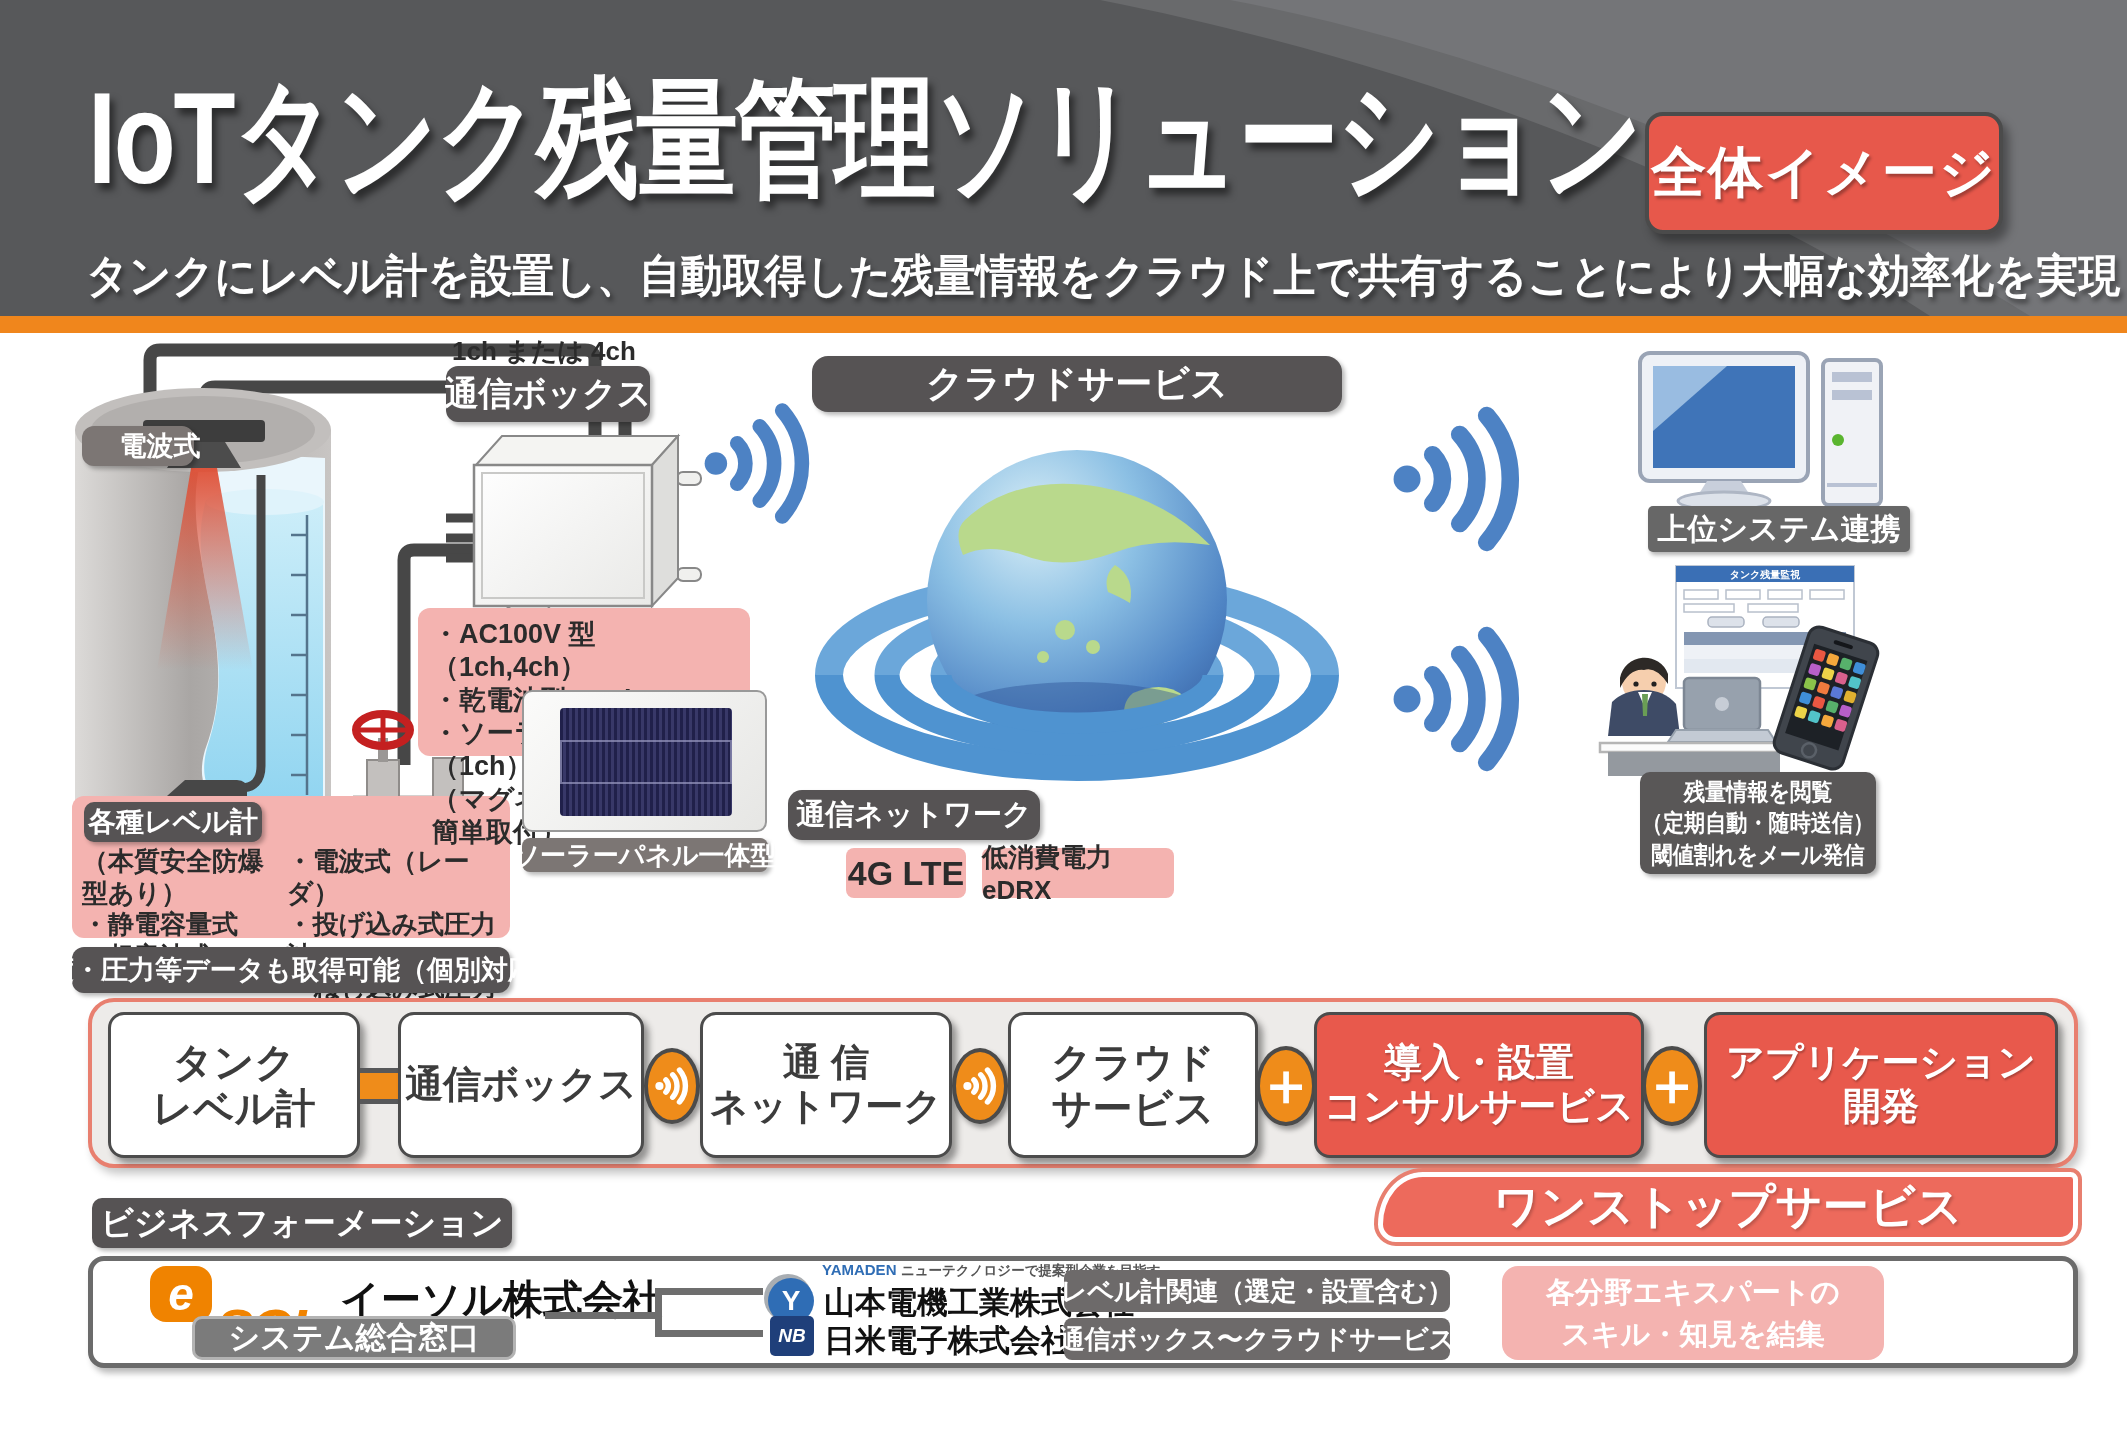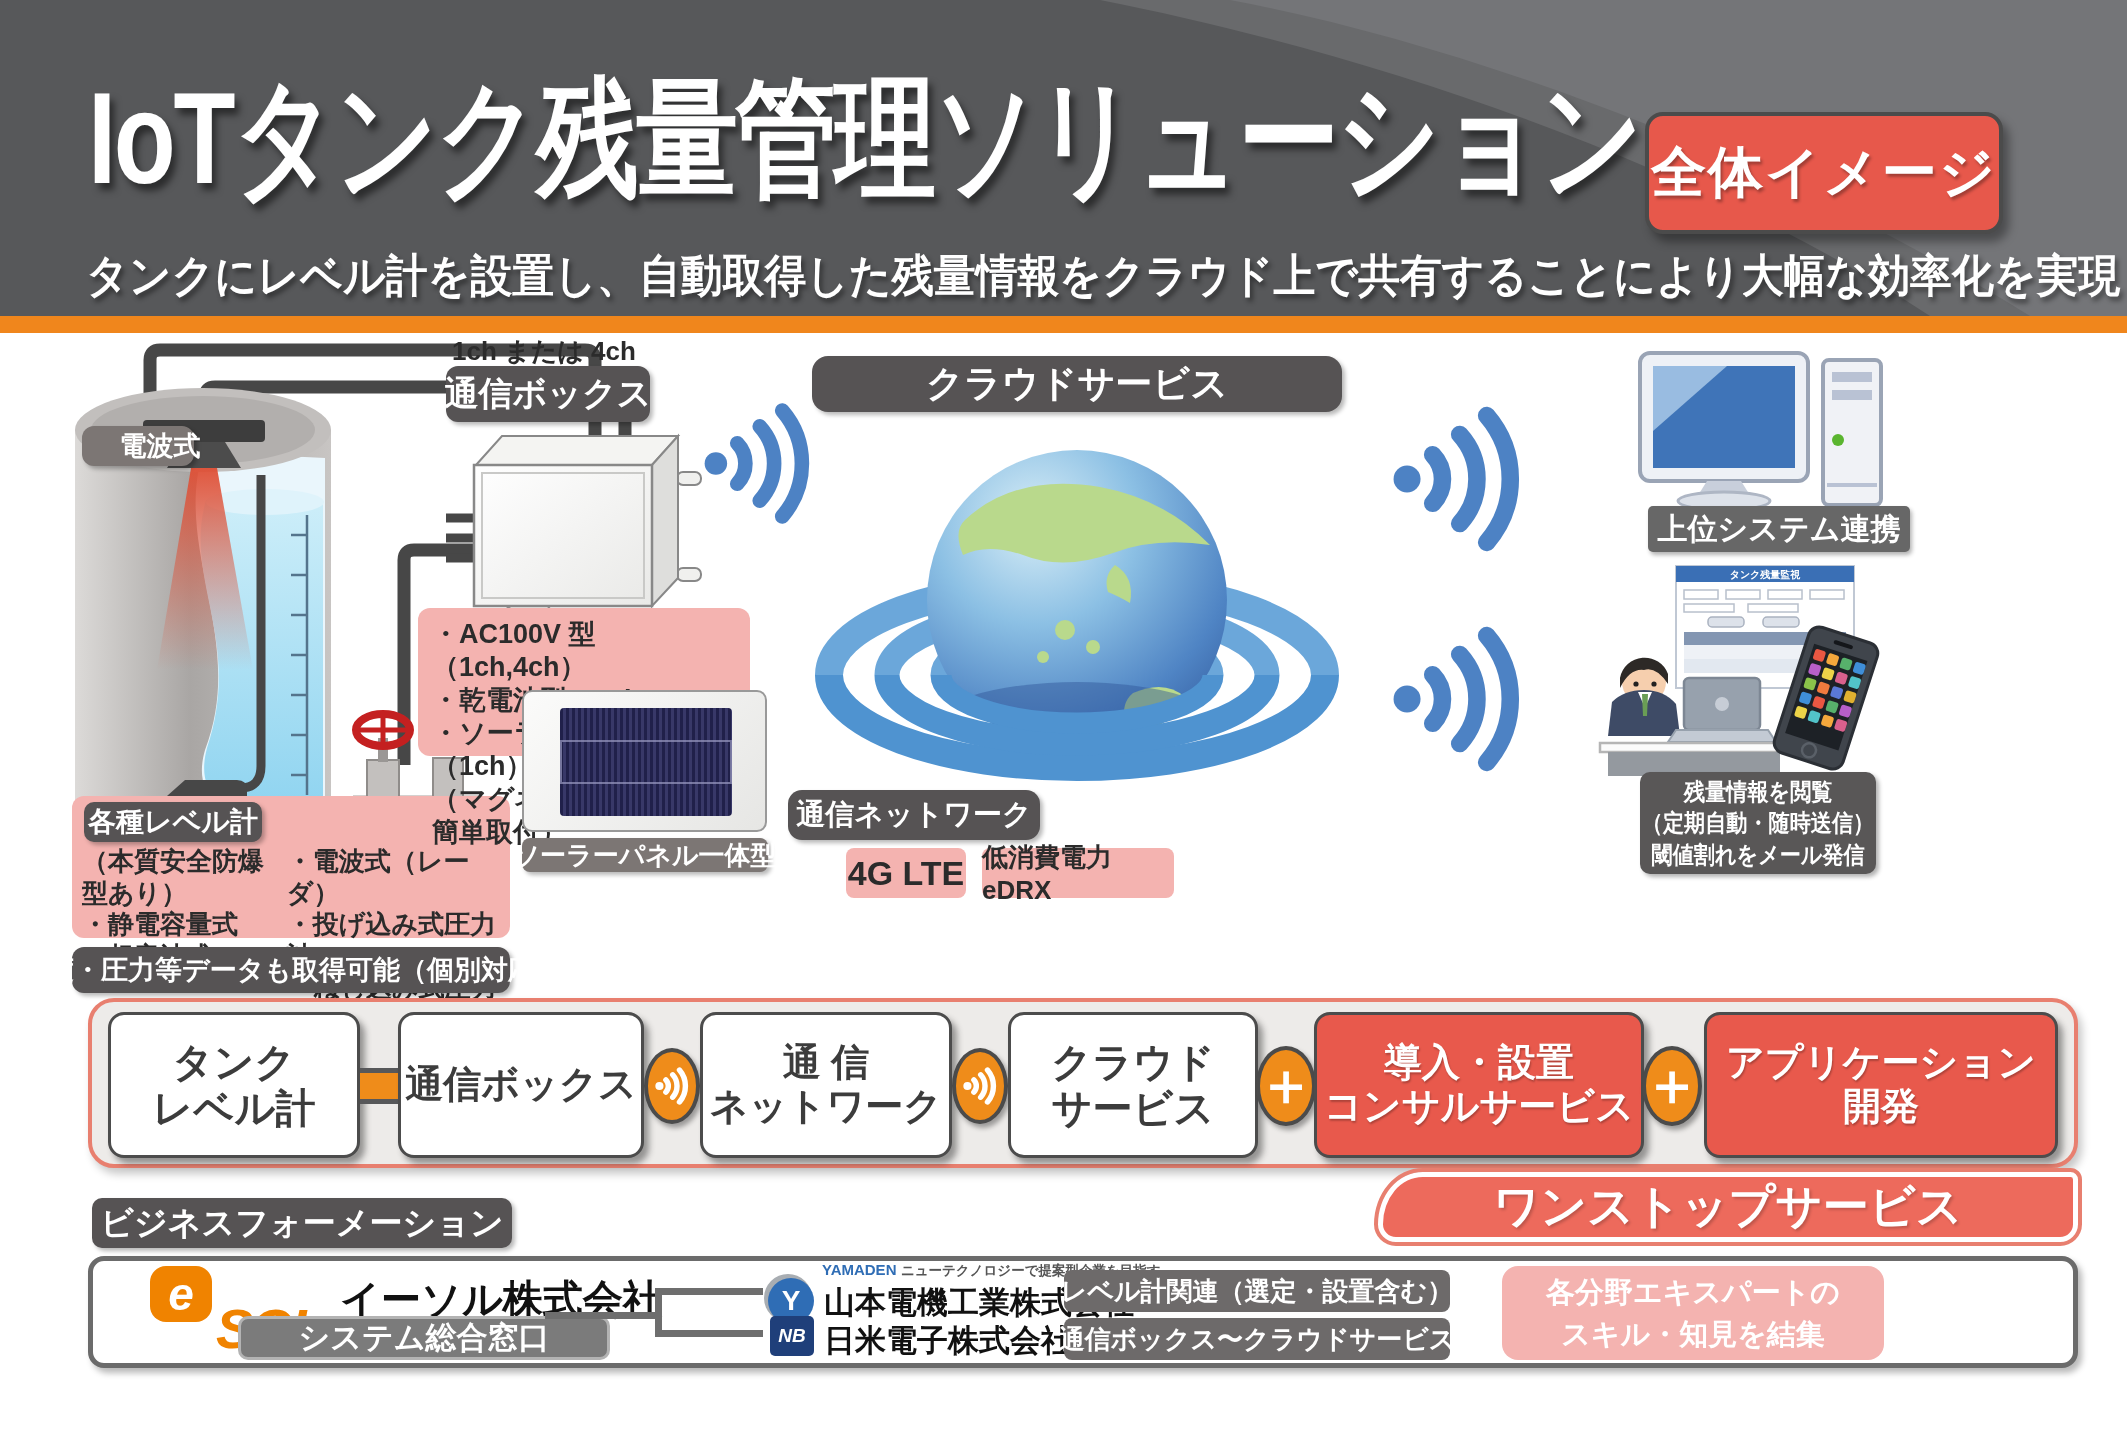--- a/index.html
+++ b/index.html
@@ -410,22 +410,22 @@
 
   <div class="abs onestop">ワンストップサービス</div>
 
   <div class="abs badge b-dark" style="left:92px; top:1198px; width:420px; height:50px; font-size:33px; border-radius:10px;">ビジネスフォーメーション</div>
 
   <div class="abs biz-box"></div>
 
   <div class="abs esol-e">e</div>
   <div class="abs esol-sol">SOL</div>
   <div class="abs" style="left:340px; top:1272px; font-size:40px; font-weight:900; color:#111; white-space:nowrap;">イーソル株式会社</div>
-  <div class="abs badge" style="left:192px; top:1316px; width:372px; height:44px; font-size:31px;
-       background:#7b7b7b; border:3px solid #b3b3b3; border-radius:10px; box-shadow:none;margin-left:46px;">システム総合窓口</div>
+  <div class="abs badge" style="left:192px; top:1316px; width:324px; height:44px; font-size:31px;
+       background:#7b7b7b; border:3px solid #b3b3b3; border-radius:10px; box-shadow:none;">システム総合窓口</div>
 
   <div class="abs gray-line" style="left:545px; top:1312px; width:112px; height:7px;"></div>
   <div class="abs gray-line" style="left:655px; top:1288px; width:7px; height:48px;"></div>
   <div class="abs gray-line" style="left:655px; top:1288px; width:108px; height:7px;"></div>
   <div class="abs gray-line" style="left:655px; top:1330px; width:108px; height:7px;"></div>
 
   <div class="abs" style="left:822px; top:1261px; white-space:nowrap;">
     <span style="color:#2f6db5; font-weight:900; font-size:15px;">YAMADEN</span>
     <span style="color:#555; font-size:13.5px; font-weight:bold;">ニューテクノロジーで提案型企業を目指す</span>
   </div>

